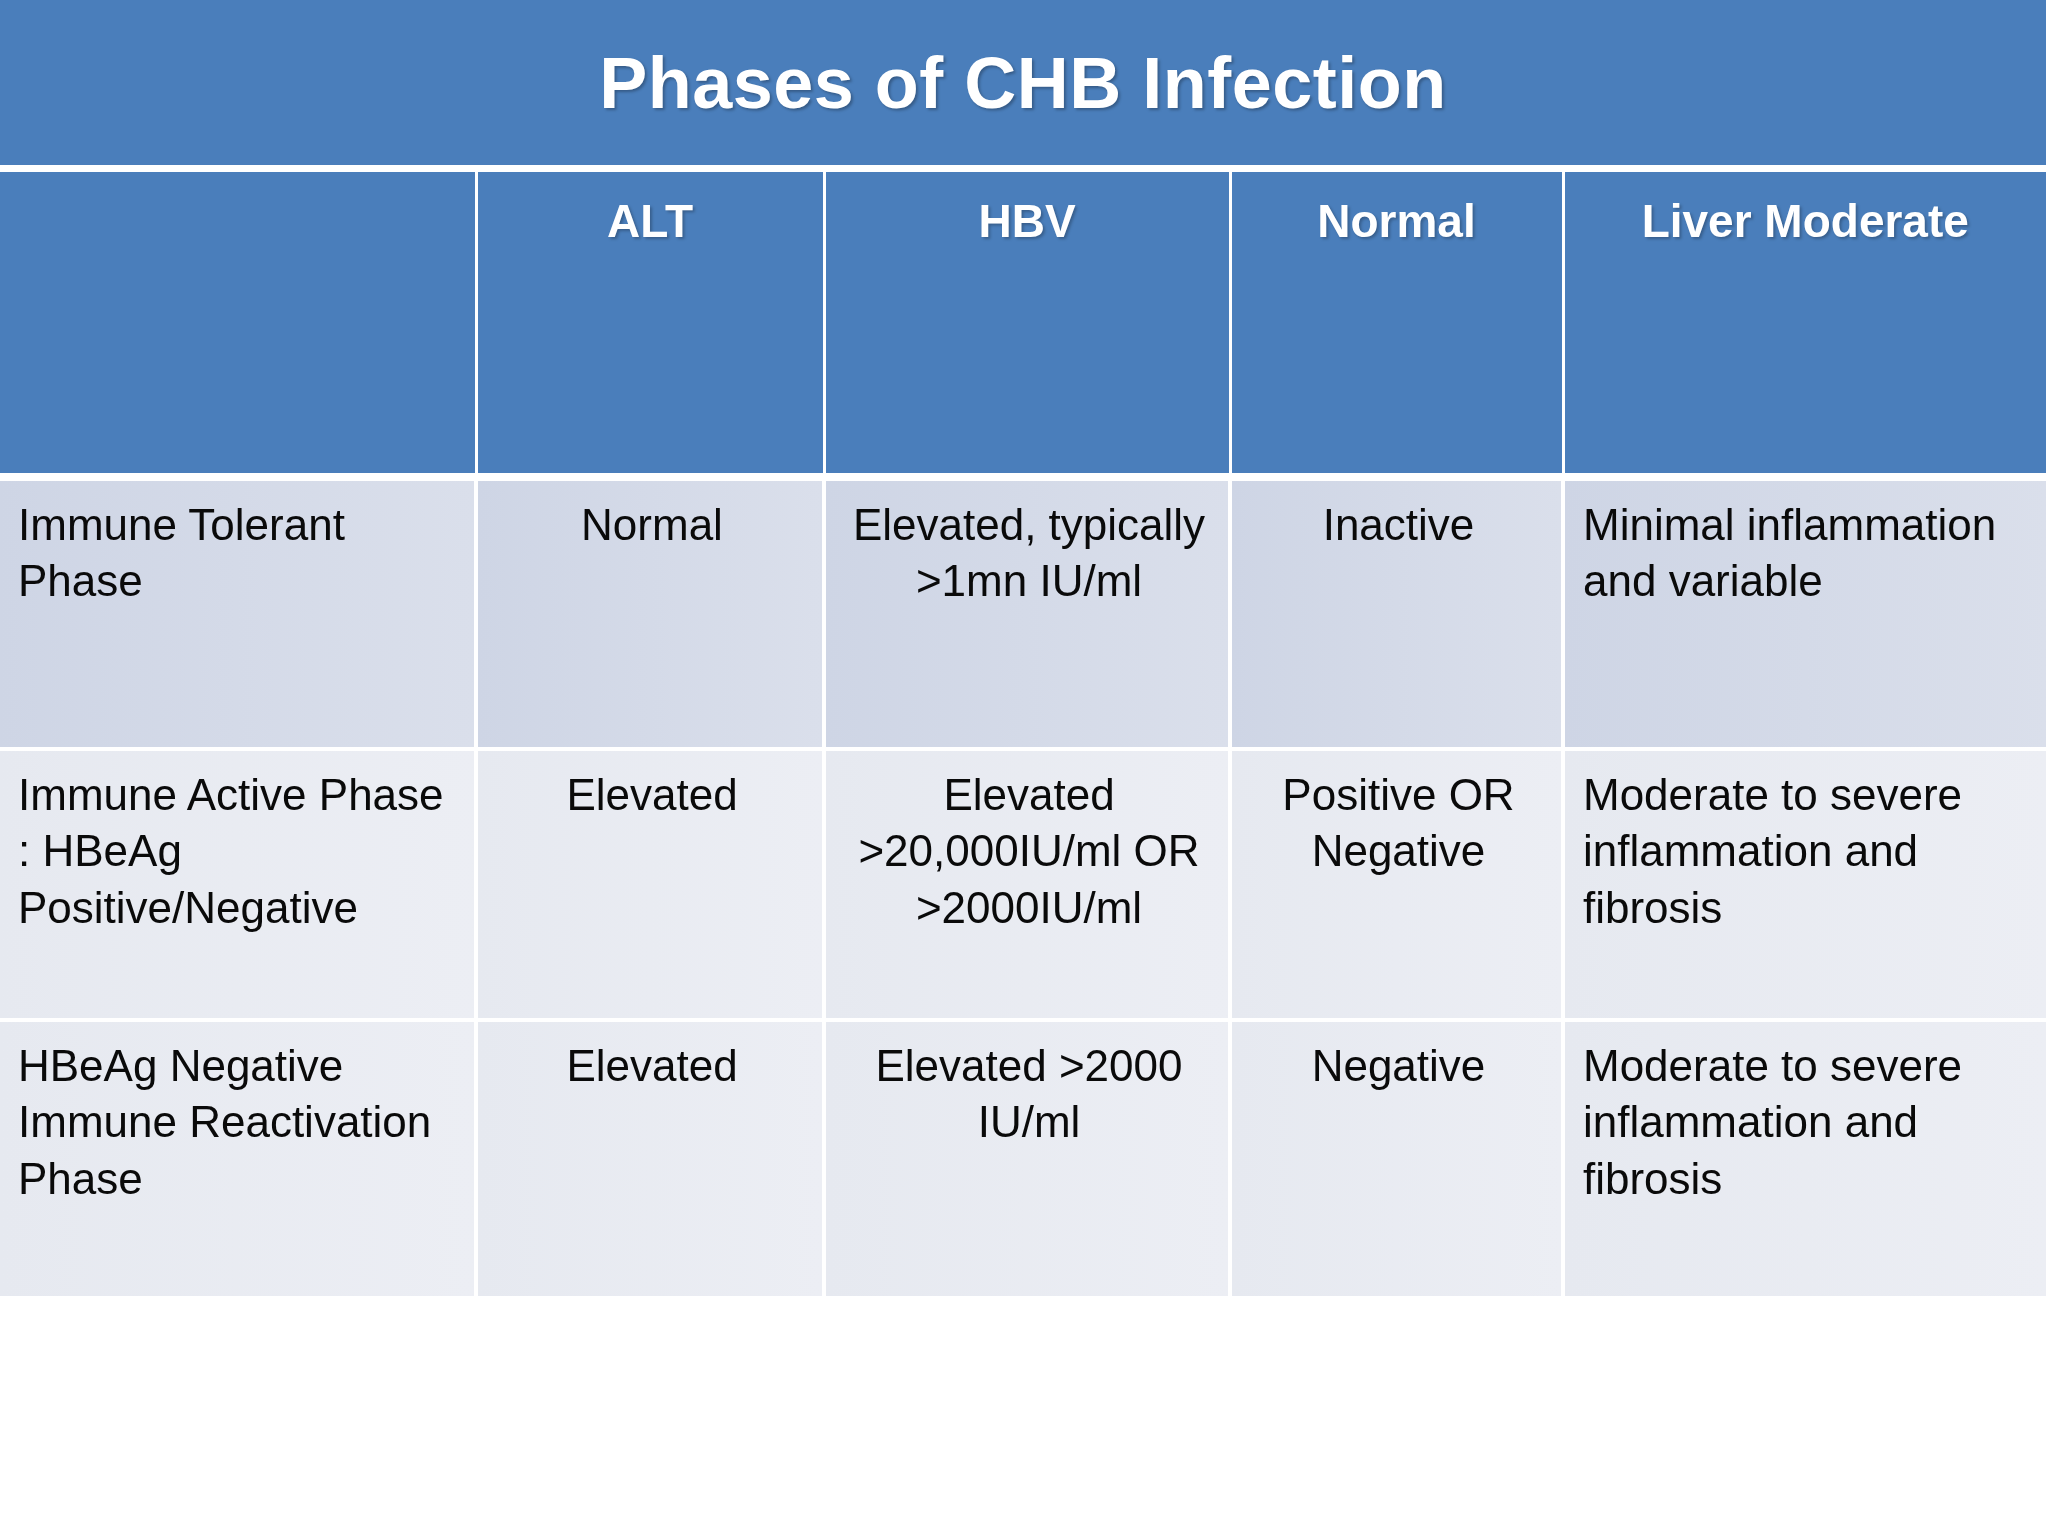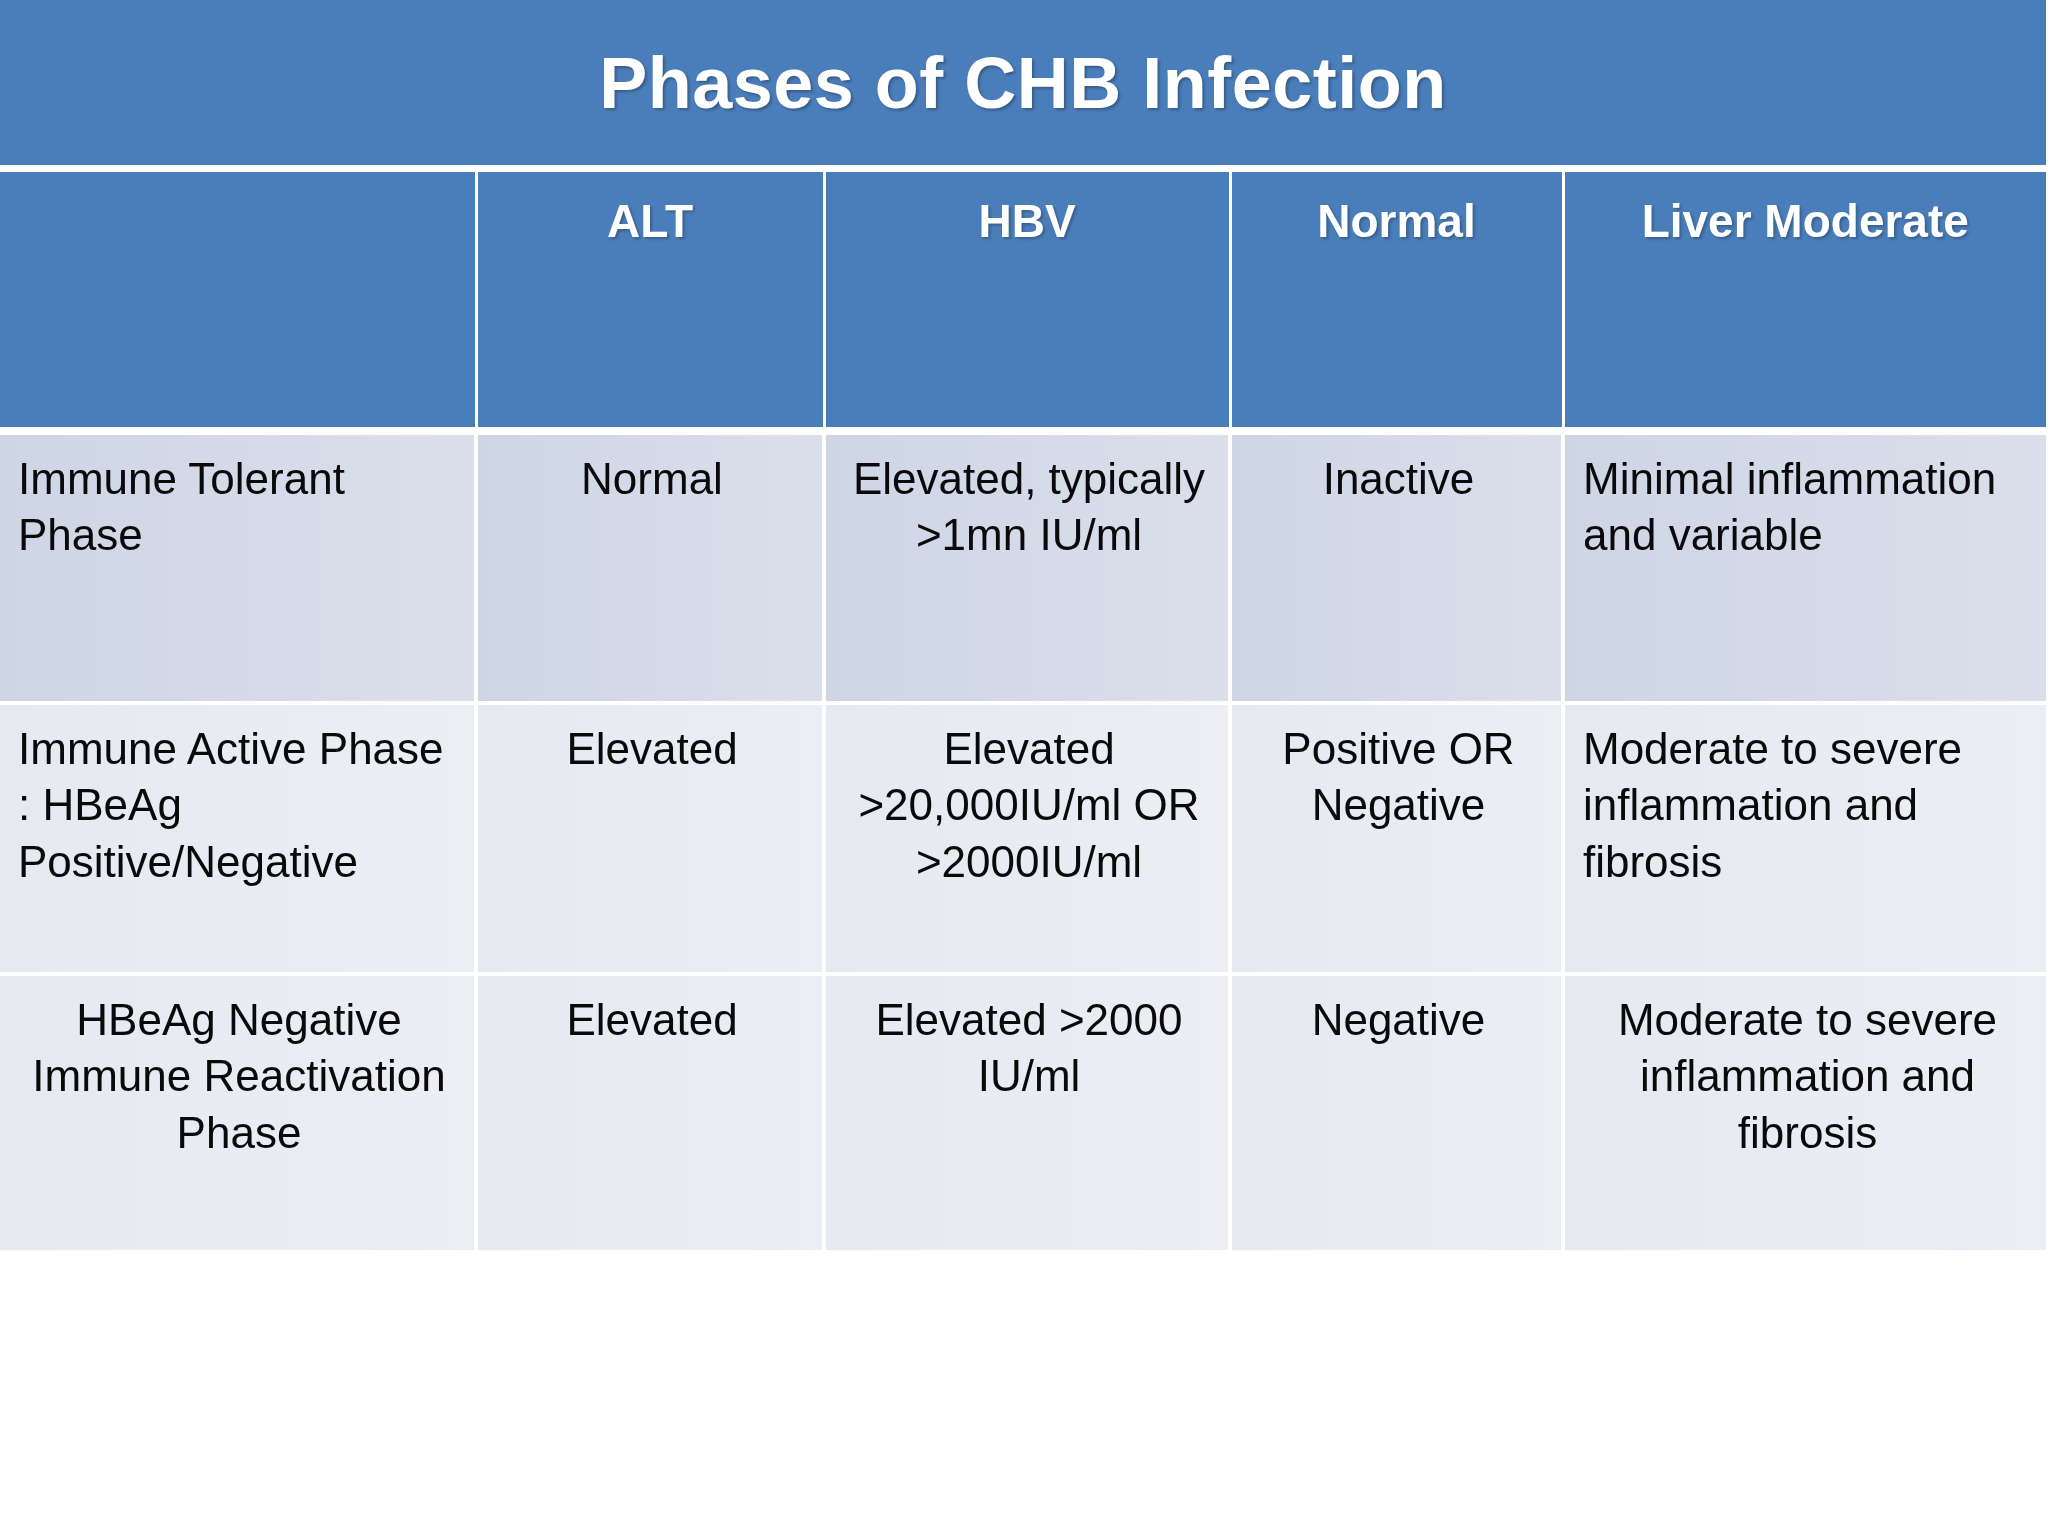--- a/index.html
+++ b/index.html
@@ -61,21 +61,21 @@
 
   .table td, .table th {
     padding: 0;
     margin: 0;
     vertical-align: top;
     box-sizing: border-box;
   }
 
   
   .hdr-row th {
-    height: 255px;
+    height: 301px;
     background: #4a7ebb;
     border-right: 3px solid #ffffff;
     color: #ffffff;
     font-size: 46px;
     font-weight: bold;
     text-align: center;
     padding-top: 22px;
     text-shadow: 2px 2px 3px rgba(0,0,0,0.25);
   }
   .hdr-row th:last-child { border-right: none; }
@@ -98,21 +98,21 @@
     padding: 16px 14px 10px 18px;
   }
   .body-row td:last-child { border-right: none; }
 
   .body-row.shade-a td { background: linear-gradient(to right, #ced5e5, #dadfeb); }
   .body-row.shade-b td { background: linear-gradient(to right, #e6e9f0, #eceef4); }
 
   .body-row.r0 td { height: 268px; }
   .body-row.r1 td { height: 271px; }
   .body-row.r2 td { height: 267px; }
-  .body-row.r3 td { height: 276px; border-bottom: none; text-align: center; }
+  .body-row.r3 td { height: 276px; border-bottom: none; }
 
   .al-left   { text-align: left; }
   .al-center { text-align: center; }
 </style>
 </head>
 <body>
 
 <div class="slide">
 
   <div class="title-bar">

